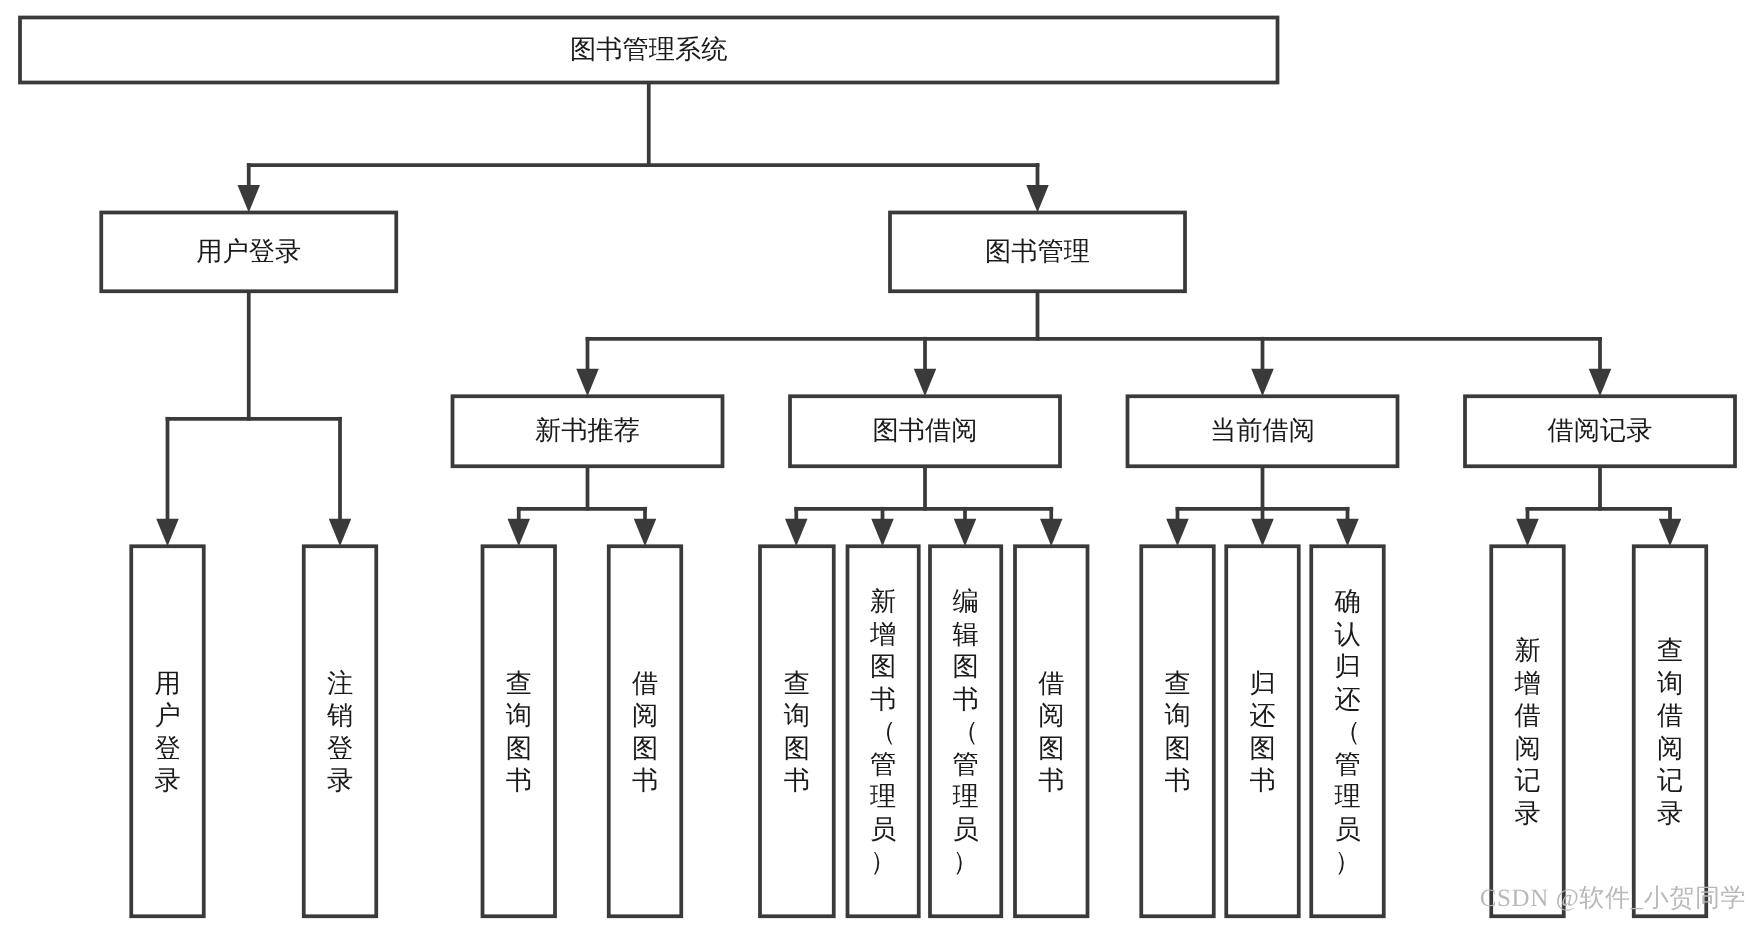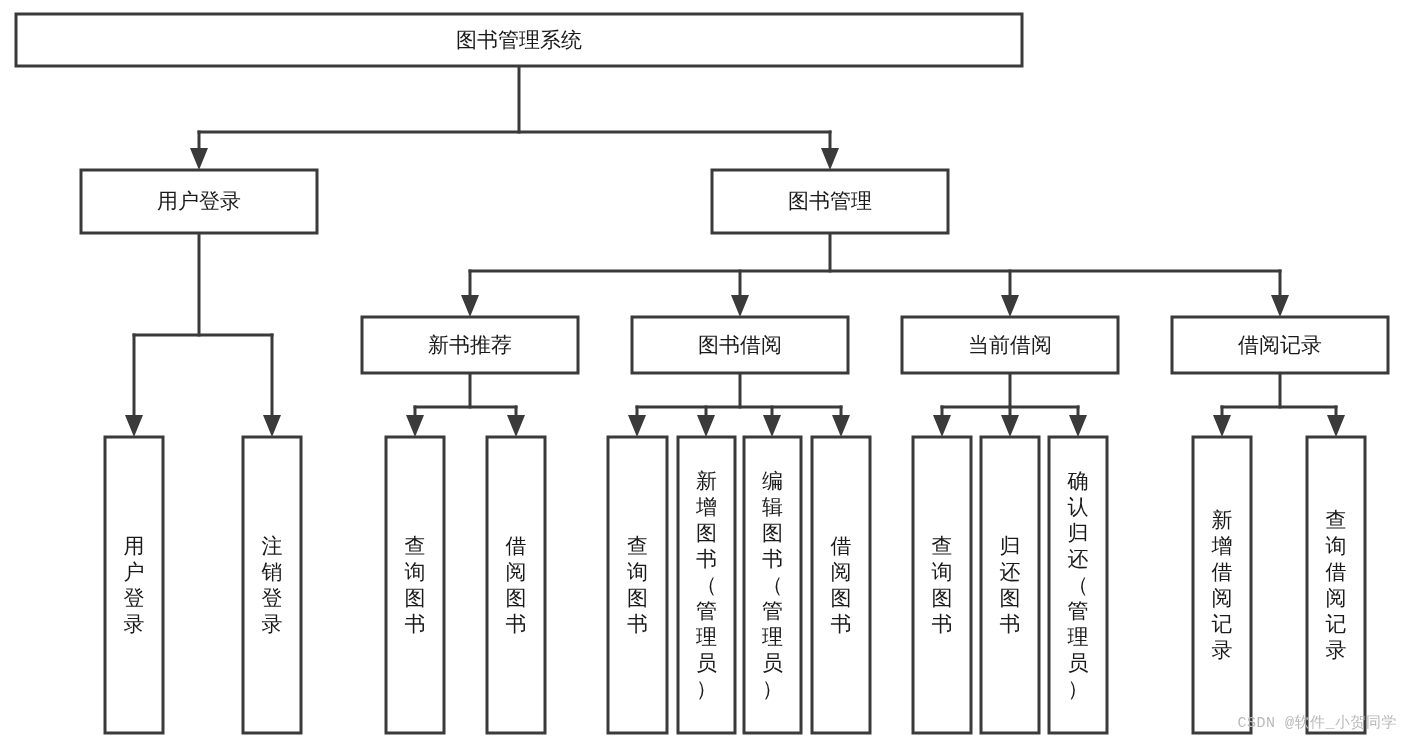--- a/index.html
+++ b/index.html
@@ -57,22 +57,22 @@
   .node-label-v {
     font-family: "Liberation Sans", "DejaVu Sans", sans-serif;
     font-size: 21px;
     fill: #1a1a1a;
     text-anchor: middle;
   }
   .watermark {
     position: absolute;
     right: 8px;
     bottom: 6px;
-    font-family: Liberation Mono, monospace;
-    font-size: 15px;
+    font-family: Liberation Serif, serif;
+    font-size: 20px;
     color: #b9b9b9;
     white-space: nowrap;
     letter-spacing: 0.5px;
     text-align: center;
   }
 </style>
 </head>
 <body>
 
 <div id="diagram-root">

